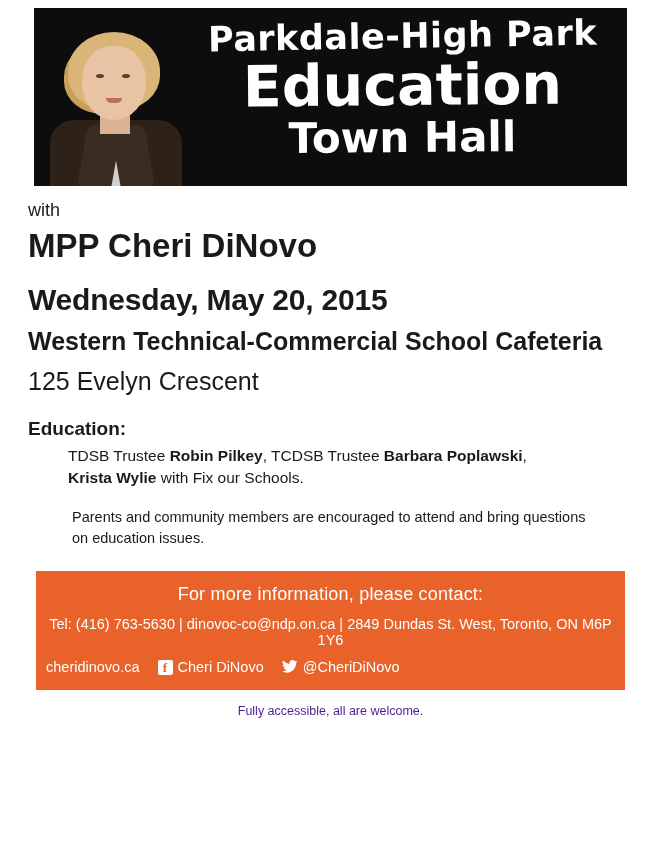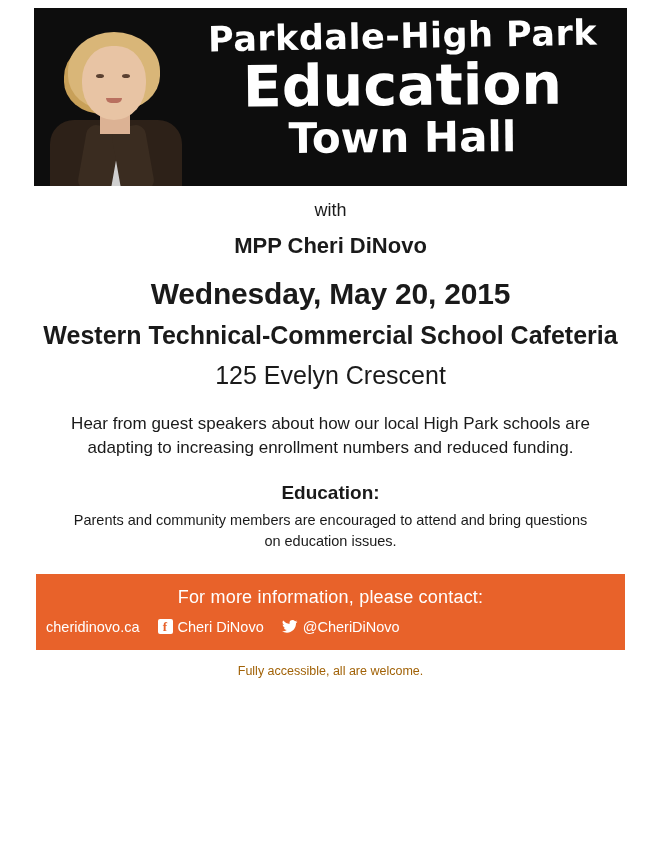--- a/index.html
+++ b/index.html
@@ -149,31 +149,31 @@
   .bt-line3 {
     font-family: "DejaVu Sans", sans-serif;
     font-weight: bold;
     font-size: 42px;
     line-height: 1.05;
     margin-top: 2px;
     transform: rotate(-0.5deg);
   }
 
   
-  .center { text-align: center; }
+  .center { }
 
   .with-line {
     font-size: 18px;
     margin-top: 14px;
     color: #1a1a1a;
   }
   .mpp-line {
-    font-size: 22px;
-    font-weight: bold;
-    margin-top: 12px;
+    font-size: 33px;
+    font-weight: bold;
+    margin-top: 6px;
   }
   .date-line {
     font-size: 30px;
     font-weight: bold;
     margin-top: 18px;
     letter-spacing: -0.2px;
   }
   .venue-line {
     font-size: 25px;
     margin-top: 10px;
@@ -206,21 +206,21 @@
     font-size: 15.5px;
     margin-top: 5px;
     line-height: 1.45;
     padding: 0 40px;
   }
   .speakers-line b { font-weight: bold; }
 
   .invite {
     font-size: 14.5px;
     line-height: 1.45;
-    margin-top: 6px;
+    margin-top: 18px;
     padding: 0 44px;
   }
 
   
   .contact-band {
     margin: 22px 8px 0 8px;
     background: #e8622a;
     color: #ffffff;
     padding: 13px 10px 15px 10px;
     text-align: center;
@@ -264,21 +264,21 @@
     width: 16px;
     height: 14px;
     position: relative;
   }
   .tw-icon svg { display: block; }
 
   .footer-note {
     text-align: center;
     font-size: 12.5px;
     margin-top: 14px;
-    color: #a16207;
+    color: #4c1d95;
   }
 </style>
 </head>
 <body>
 
 <div class="poster">
 
   <div class="banner">
     <div class="portrait">
       <div class="p-body"></div>
@@ -298,28 +298,33 @@
       <div class="bt-line3">Town Hall</div>
     </div>
   </div>
 
   <div class="center with-line">with</div>
   <div class="center mpp-line">MPP Cheri DiNovo</div>
   <div class="center date-line">Wednesday, May 20, 2015</div>
   <div class="center venue-line">Western Technical-Commercial School Cafeteria</div>
   <div class="center address-line">125 Evelyn Crescent</div>
 
-  <div class="center blurb">Hear from guest speakers about how our local High Park schools are adapting to increasing enrollment numbers and reduced funding.</div>
 
   <div class="center speakers-title">Education:</div>
+  <div class="center speakers-line">
+    <span>TDSB Trustee </span><b>Robin Pilkey</b><span>, TCDSB Trustee </span><b>Barbara Poplawski</b><span>,</span>
+    <br>
+    <b>Krista Wylie</b><span> with Fix our Schools.</span>
+  </div>
 
   <div class="center invite">Parents and community members are encouraged to attend and bring questions on education issues.</div>
 
   <div class="contact-band">
     <div class="cb-title">For more information, please contact:</div>
+    <div class="cb-row">Tel: (416) 763-5630 |  dinovoc-co@ndp.on.ca | 2849 Dundas St. West, Toronto, ON M6P 1Y6</div>
     <div class="cb-row2">
       <span>cheridinovo.ca</span>
       <span class="social">
         <span class="fb-icon">f</span>
         <span>Cheri DiNovo</span>
       </span>
       <span class="social">
         <span class="tw-icon">
           <svg width="16" height="14" viewBox="0 0 16 14" xmlns="http://www.w3.org/2000/svg">
             <path d="M15.5 1.7c-.6.26-1.2.43-1.85.51.67-.4 1.18-1.03 1.42-1.78-.62.37-1.31.64-2.04.79A3.2 3.2 0 0 0 10.68 0a3.2 3.2 0 0 0-3.2 3.2c0 .25.03.49.08.72A9.1 9.1 0 0 1 1.1.58 3.2 3.2 0 0 0 2.1 4.85c-.53-.02-1.02-.16-1.45-.4v.04c0 1.55 1.1 2.84 2.57 3.14-.27.07-.55.11-.85.11-.2 0-.4-.02-.6-.06a3.21 3.21 0 0 0 3 2.23A6.43 6.43 0 0 1 0 11.27a9.06 9.06 0 0 0 4.9 1.44c5.88 0 9.1-4.87 9.1-9.1l-.01-.41c.63-.45 1.17-1.01 1.51-1.5z" fill="#ffffff"></path>

